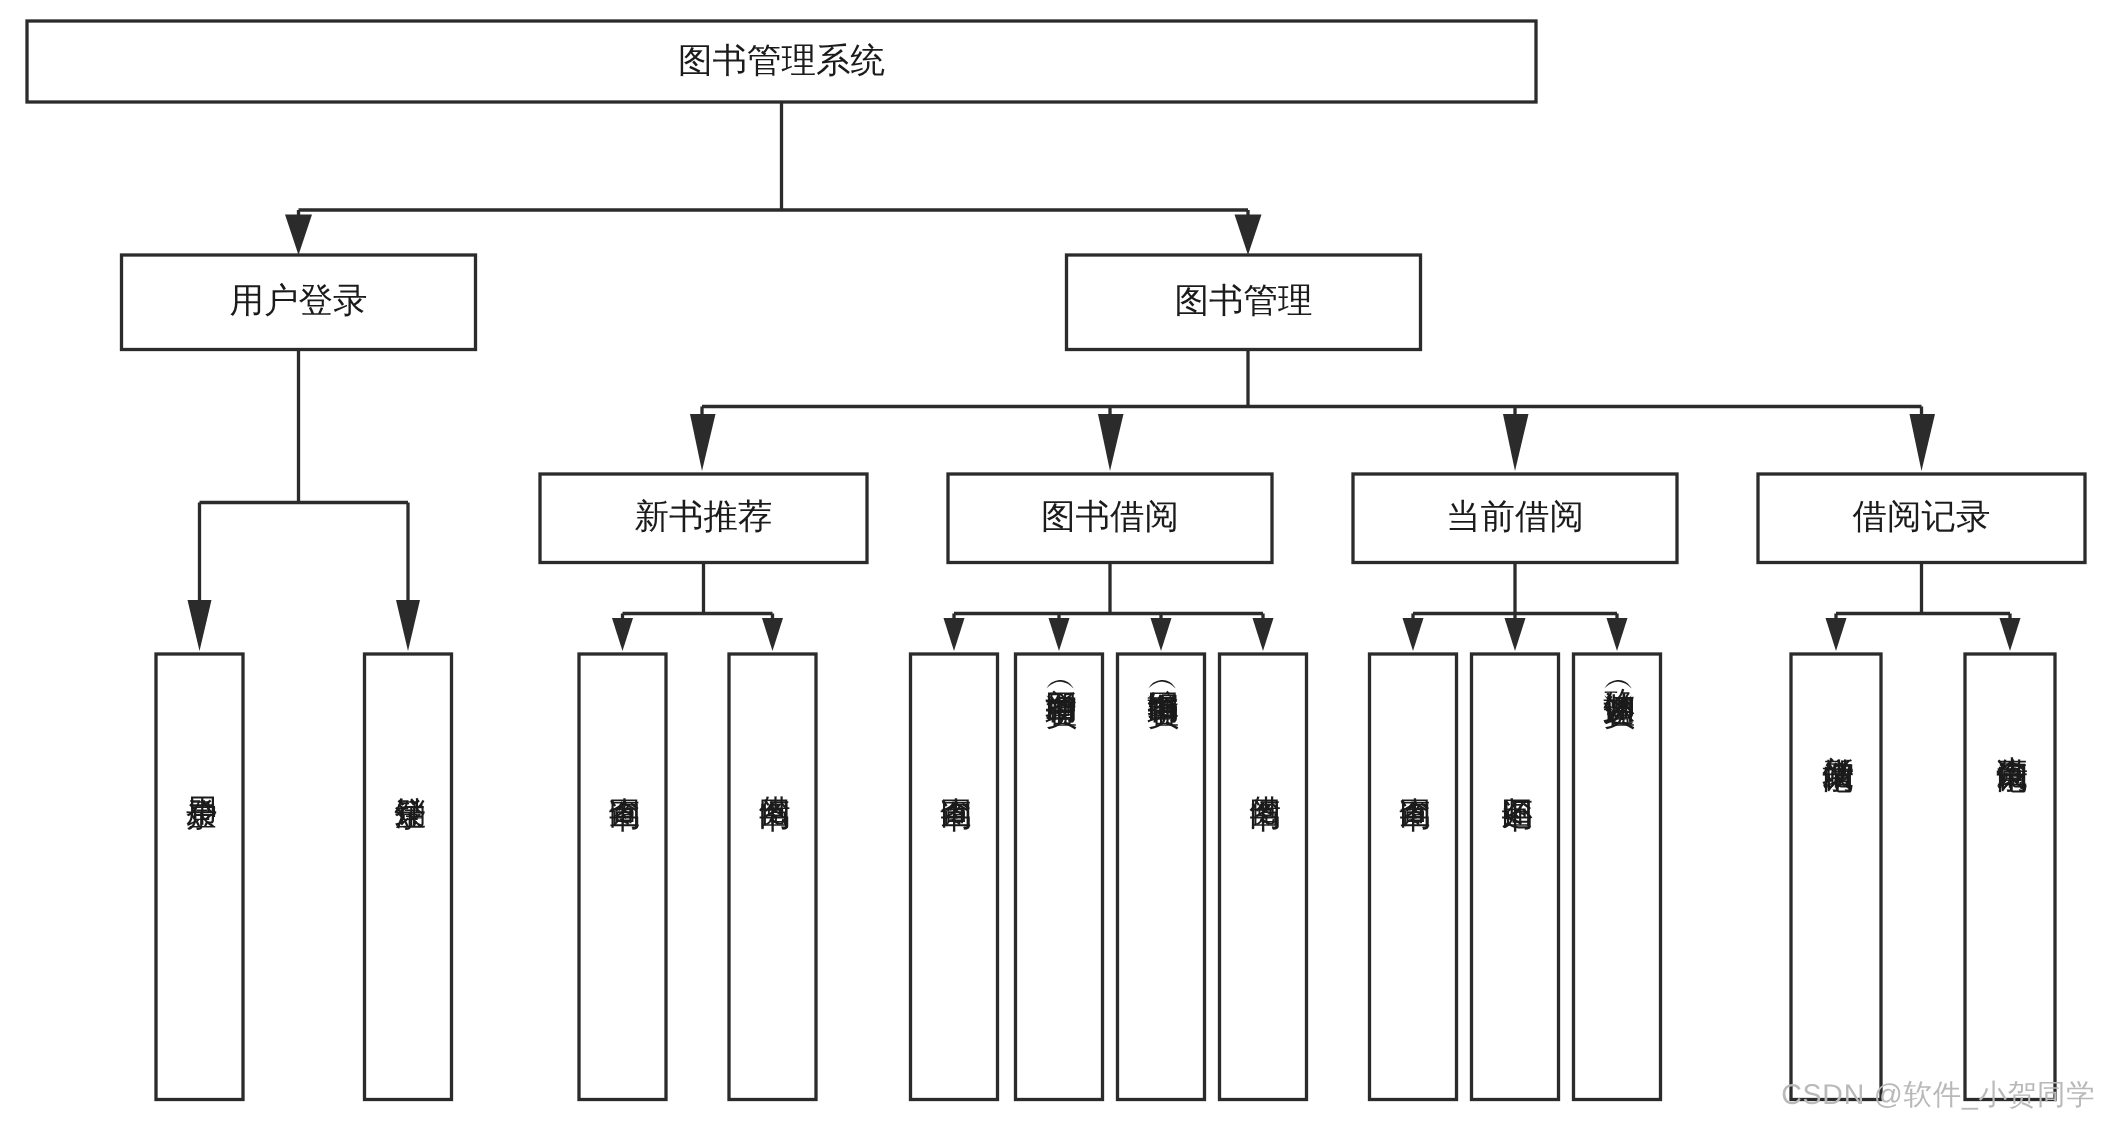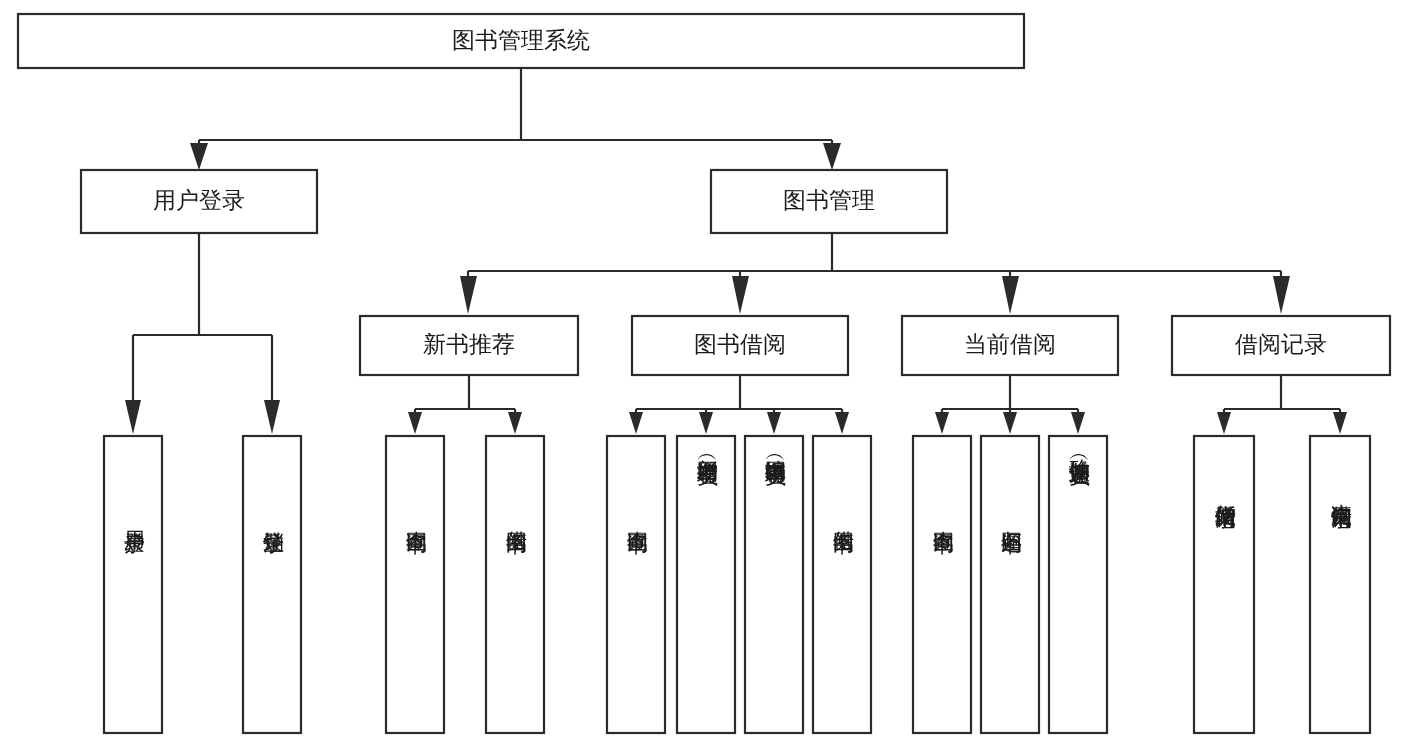--- a/index.html
+++ b/index.html
@@ -230,14 +230,15 @@
       <rect class="node-box" x="1194" y="436" width="60" height="297"></rect>
       <text class="node-label label-v" x="1224" y="490">新增借阅记录</text>
     </g>
     <g>
       <rect class="node-box" x="1310" y="436" width="60" height="297"></rect>
       <text class="node-label label-v" x="1340" y="490">查询借阅记录</text>
     </g>
 
   </svg>
 
+  <div class="watermark">CSDN @软件_小贺同学</div>
 
 </div>
 
 </body></html>

